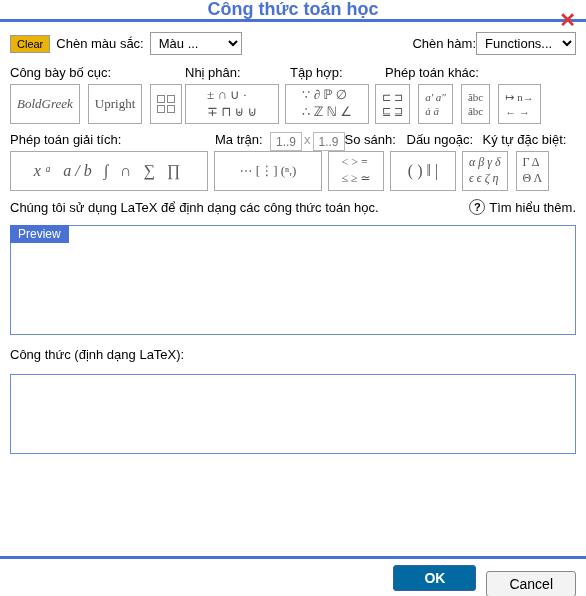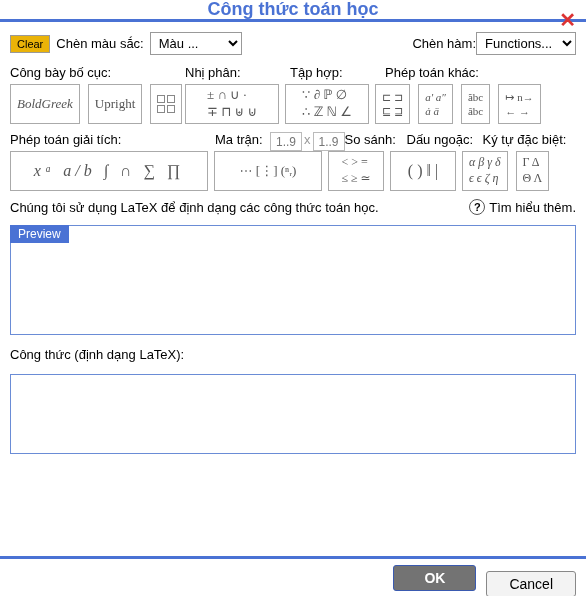--- a/index.html
+++ b/index.html
@@ -142,21 +142,21 @@
     gap: 10px;
   }
   .btn {
     border: 1px solid #888;
     padding: 4px 22px;
     font-size: 14px;
     cursor: pointer;
     border-radius: 3px;
   }
   .btn-ok {
-    background: #737373;
+    background: #0369a1;
     color: #fff;
     font-weight: bold;
     border-color: #3a5ab0;
     padding: 4px 30px;
   }
   .btn-cancel { background: #f3f3f3; margin-top: 12px; }
   .grid-icon { display: grid; grid-template-columns: repeat(2,8px); gap:2px; }
   .grid-icon span { width:8px;height:8px;border:1px solid #888; }
 </style>
 </head>

